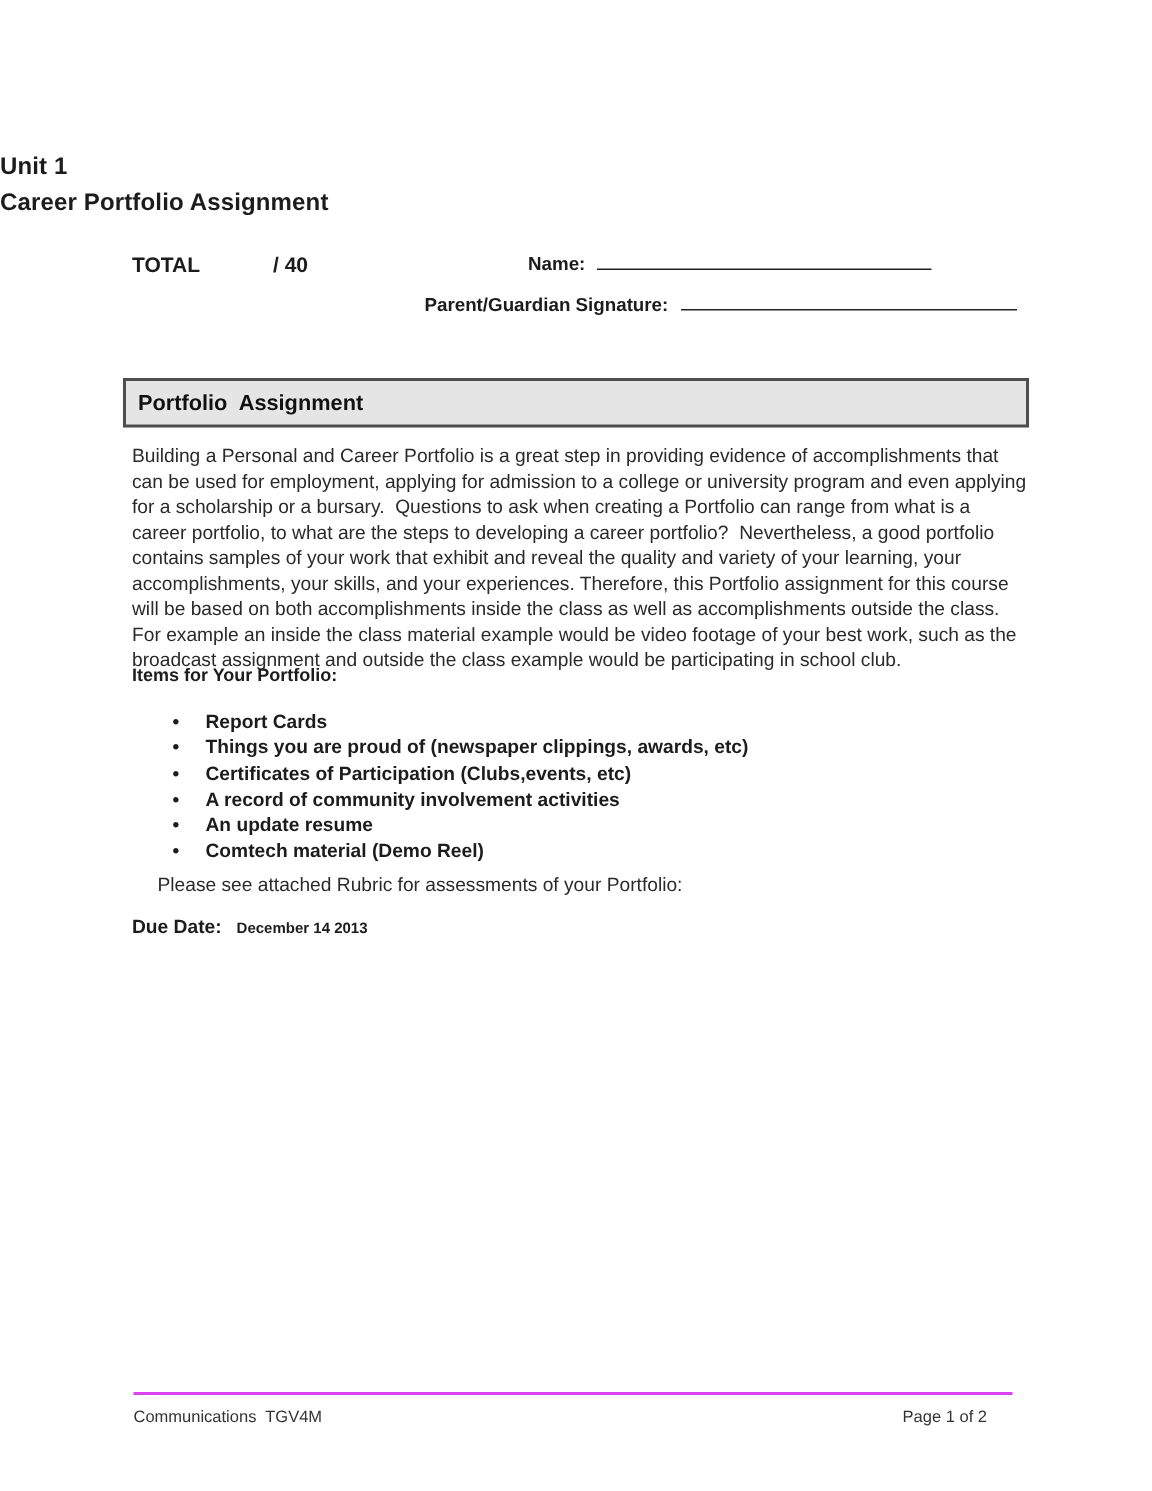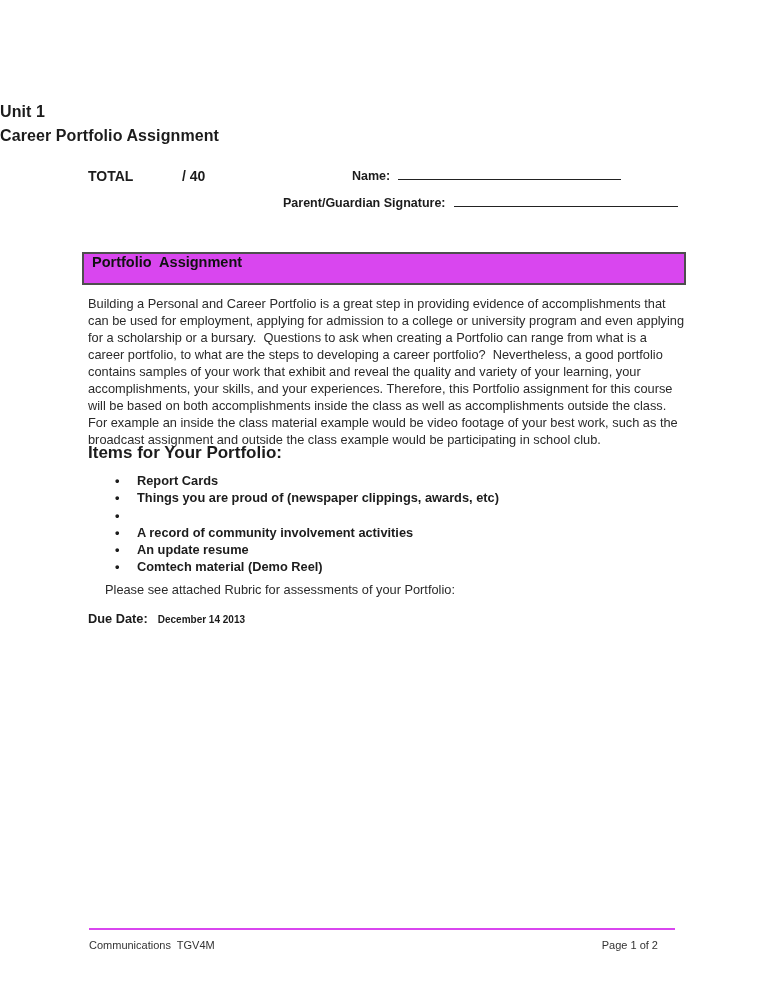--- a/index.html
+++ b/index.html
@@ -70,23 +70,24 @@
     vertical-align: baseline;
   }
   .name-line { width: 223px; }
   .signature-line { width: 224px; }
   .section-header {
     position: absolute;
     top: 252px;
     left: 82px;
     width: 604px;
     height: 33px;
-    background: #d946ef;
+    background: #e5e5e5;
     border: 2px solid #4e4e4e;
     display: flex;
+    align-items: center;
     padding-left: 8px;
     font-weight: bold;
     font-size: 14.5px;
     color: #111111;
     white-space: pre;
   }
   .intro {
     position: absolute;
     top: 295px;
     left: 88px;
@@ -94,21 +95,21 @@
     font-size: 12.8px;
     line-height: 17px;
     color: #2a2a2a;
     white-space: pre-wrap;
   }
   .items-heading {
     position: absolute;
     top: 443px;
     left: 88px;
     font-weight: bold;
-    font-size: 17px;
+    font-size: 12px;
     color: #1c1c1c;
   }
   .items {
     position: absolute;
     top: 472px;
     left: 115px;
     list-style: none;
     font-weight: bold;
     font-size: 12.8px;
     line-height: 17.3px;
@@ -180,20 +181,21 @@
     <li>
         <span class="bullet">•</span>
         <span>Report Cards</span>
       </li>
     <li>
         <span class="bullet">•</span>
         <span>Things you are proud of (newspaper clippings, awards, etc)</span>
       </li>
     <li>
         <span class="bullet">•</span>
+        <span>Certificates of Participation (Clubs,events, etc)</span>
       </li>
     <li>
         <span class="bullet">•</span>
         <span>A record of community involvement activities</span>
       </li>
     <li>
         <span class="bullet">•</span>
         <span>An update resume</span>
       </li>
     <li>

